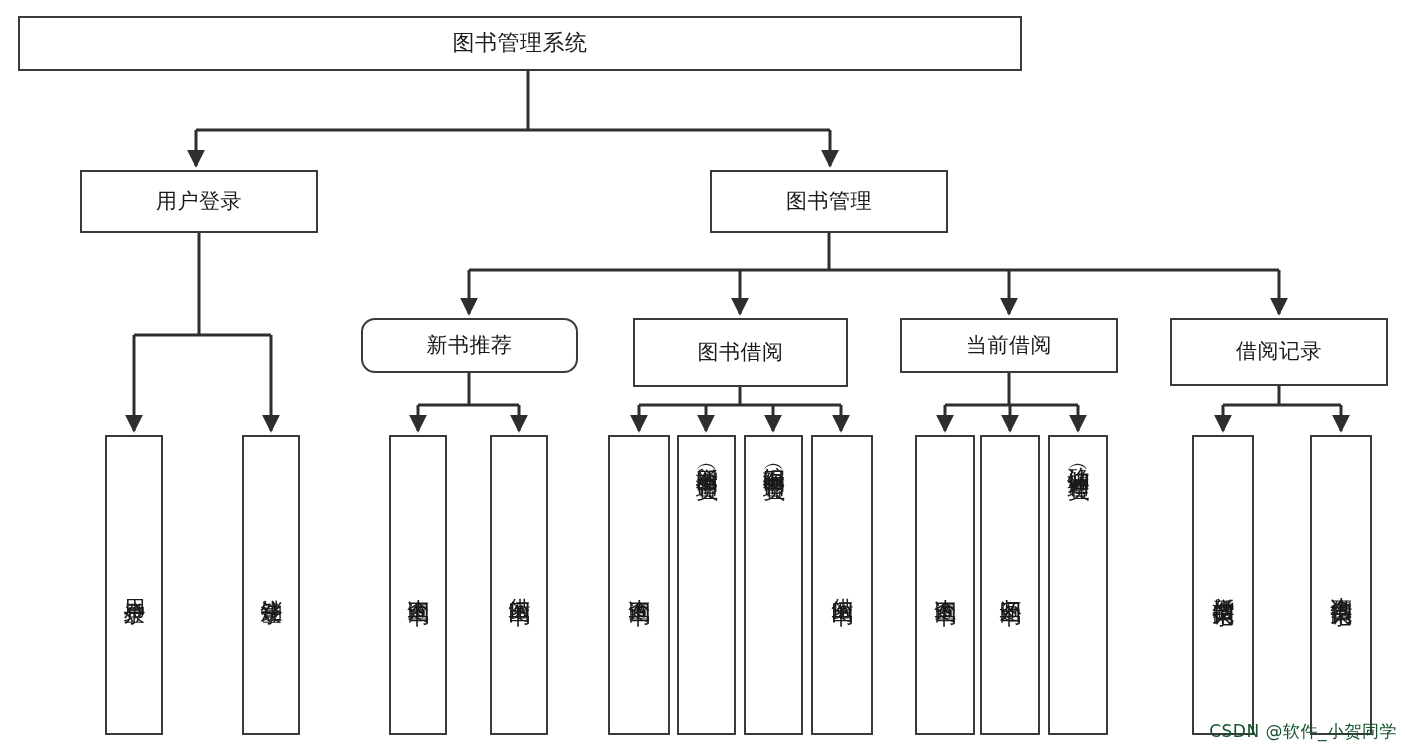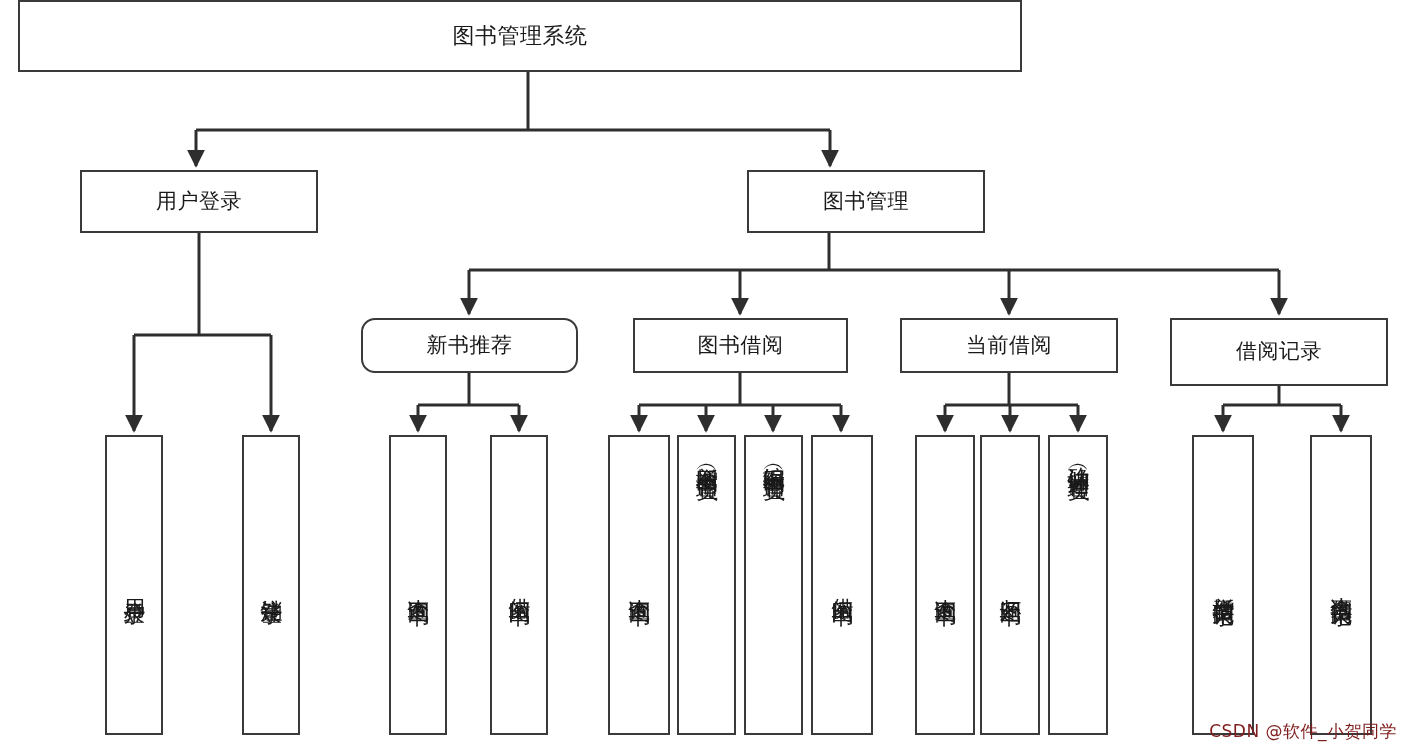--- a/index.html
+++ b/index.html
@@ -67,21 +67,21 @@
   }
   .node.vert.mid {
     align-items: center;
     padding-top: 0;
   }
   #watermark {
     position: absolute;
     right: 8px;
     bottom: 4px;
     font-size: 17px;
-    color: #7f1d1d;
+    color: #14532d;
     z-index: 5;
     white-space: nowrap;
     letter-spacing: 0.5px;
   }
 </style>
 </head>
 <body>
 
 <div id="canvas">
 
@@ -130,35 +130,35 @@
       <path d="M 1010 405 L 1010 431" marker-end="url(#arrow)"></path>
       <path d="M 1078 405 L 1078 431" marker-end="url(#arrow)"></path>
 
       <path d="M 1279 373 L 1279 405"></path>
       <path d="M 1223 405 L 1341 405"></path>
       <path d="M 1223 405 L 1223 431" marker-end="url(#arrow)"></path>
       <path d="M 1341 405 L 1341 431" marker-end="url(#arrow)"></path>
     </g>
   </svg>
 
-  <div class="node horiz root" style="left:18px; top:0; width:1004px; height:72px;">
+  <div class="node horiz root" style="left:18px; top:16px; width:1004px; height:55px;">
     <span class="label">图书管理系统</span>
   </div>
 
   <div class="node horiz" style="left:80px; top:170px; width:238px; height:63px;">
     <span class="label">用户登录</span>
   </div>
-  <div class="node horiz" style="left:710px; top:170px; width:238px; height:63px;margin-left:37px;">
+  <div class="node horiz" style="left:710px; top:170px; width:238px; height:63px;">
     <span class="label">图书管理</span>
   </div>
 
   <div class="node horiz" style="left:361px; top:318px; width:217px; height:55px;border-radius:14px;">
     <span class="label">新书推荐</span>
   </div>
-  <div class="node horiz" style="left:633px; top:318px; width:215px; height:55px;justify-content:center;">
+  <div class="node horiz" style="left:633px; top:318px; width:215px; height:69px;justify-content:center;">
     <span class="label">图书借阅</span>
   </div>
   <div class="node horiz" style="left:900px; top:318px; width:218px; height:55px;">
     <span class="label">当前借阅</span>
   </div>
   <div class="node horiz" style="left:1170px; top:318px; width:218px; height:68px;">
     <span class="label">借阅记录</span>
   </div>
 
   <div class="node vert mid" style="left:105px; top:435px; width:58px; height:300px;">

